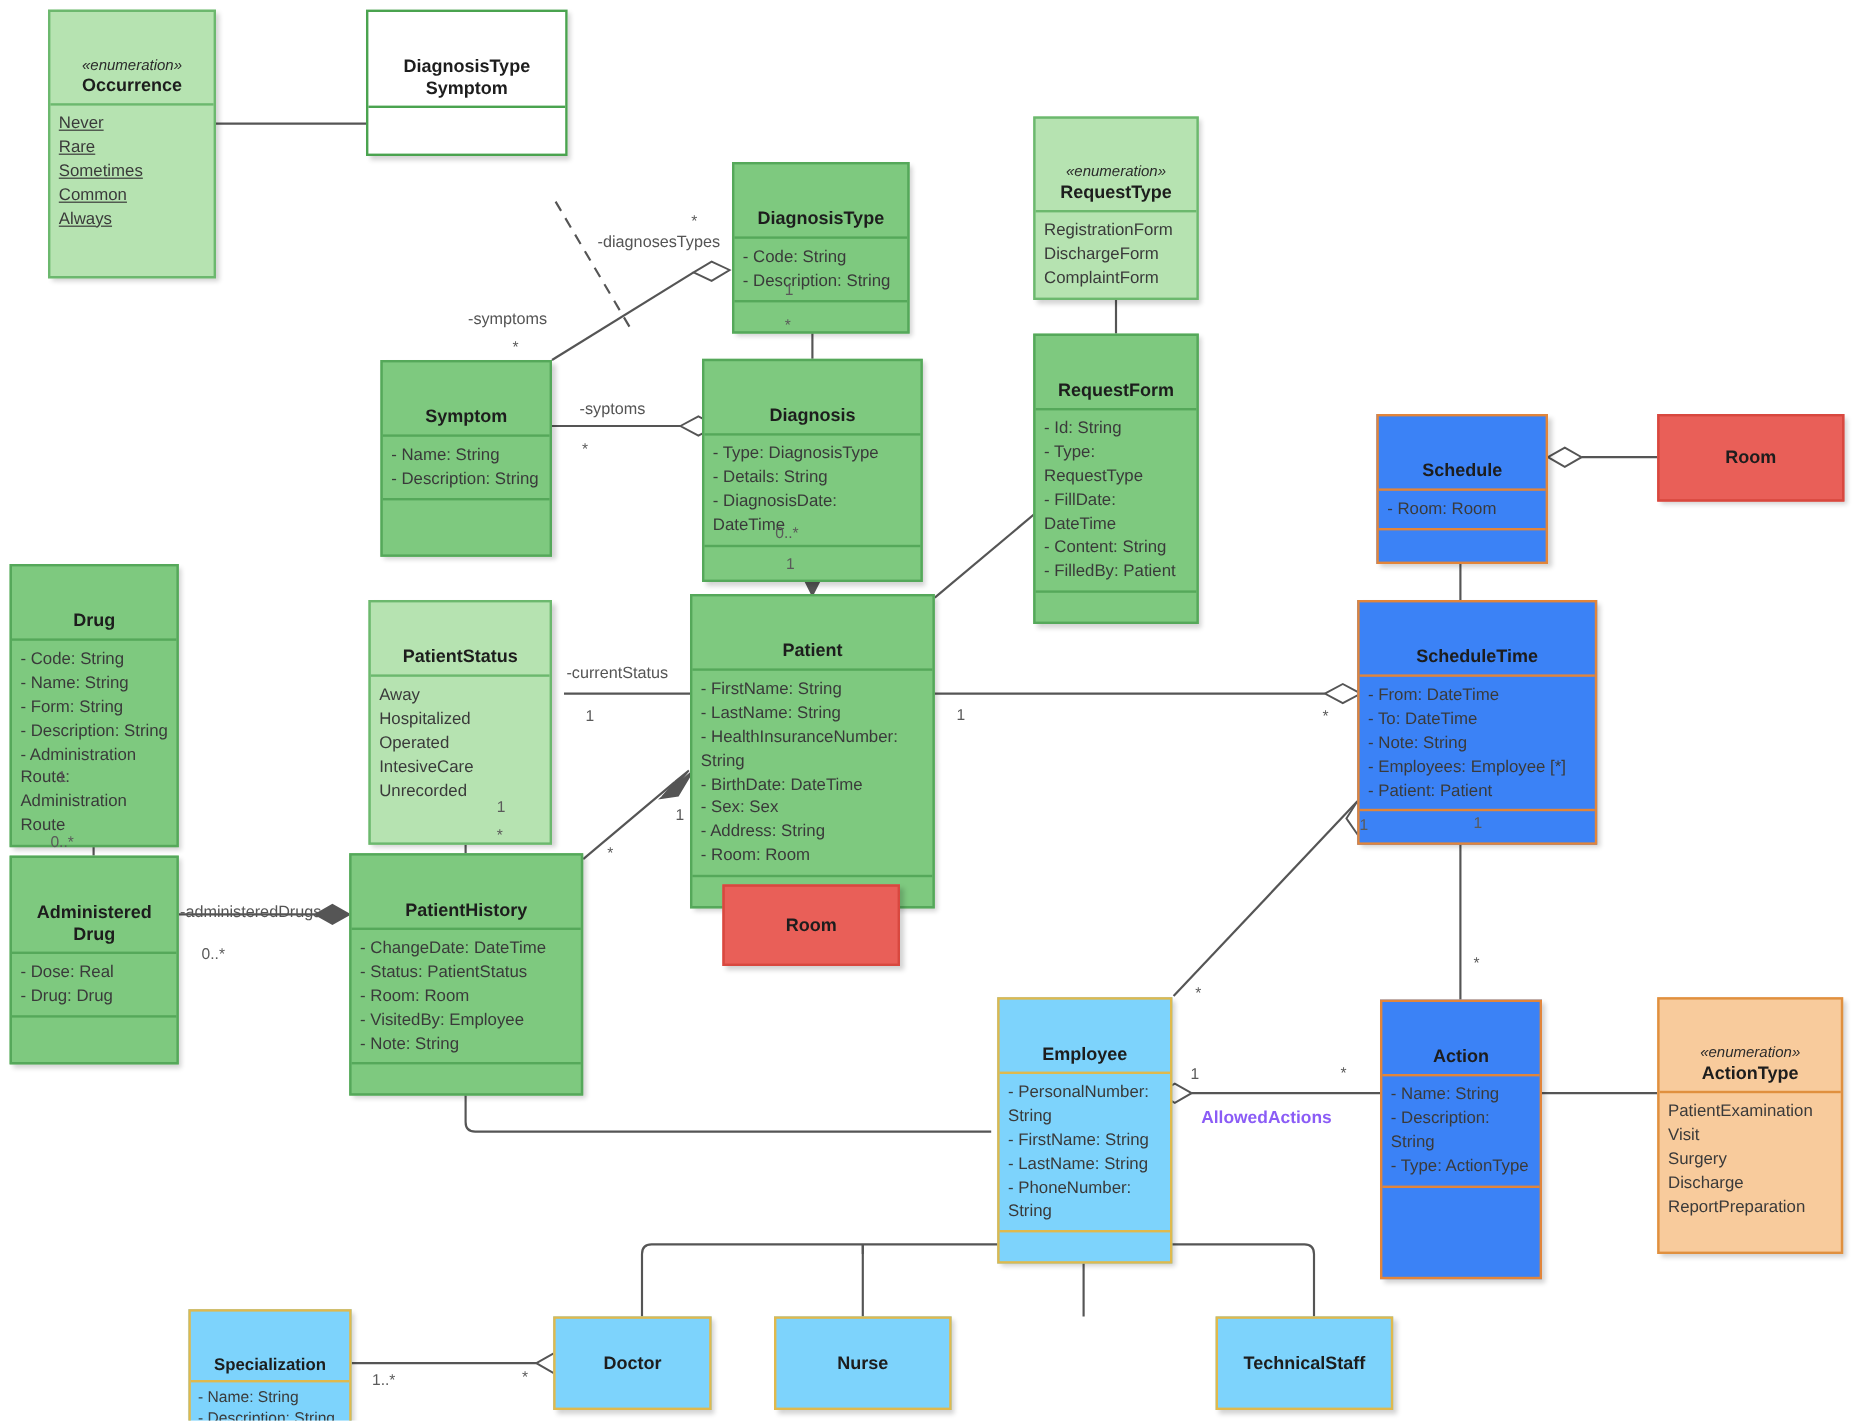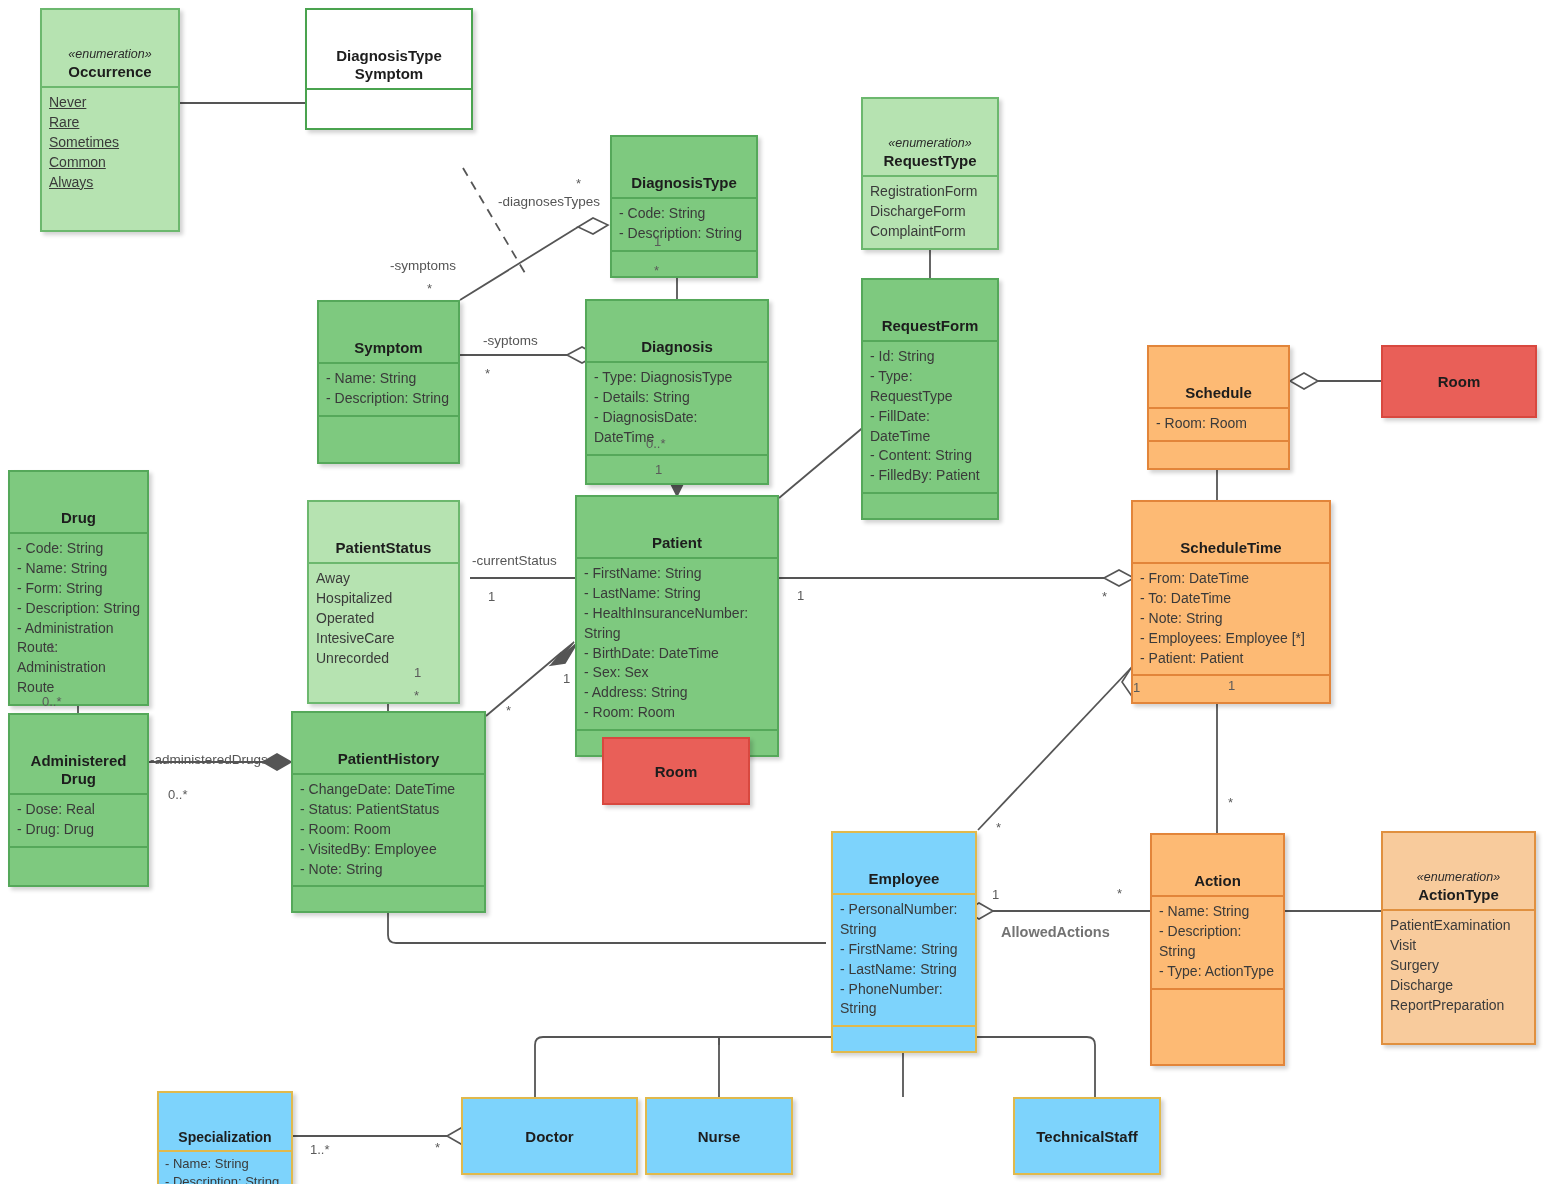--- a/index.html
+++ b/index.html
@@ -17,35 +17,35 @@
   
   .c-green{border-color:#55a85a;background:#7ec97f;}
   .c-green .attrs,.c-green .ops{border-top-color:#55a85a;}
   
   .c-greenl{border-color:#6cb86e;background:#b6e3b1;}
   .c-greenl .attrs,.c-greenl .ops{border-top-color:#6cb86e;}
   
   .c-white{border-color:#4aa34f;background:#ffffff;}
   .c-white .attrs,.c-white .ops{border-top-color:#4aa34f;}
   
-  .c-orange{border-color:#e2853a;background:#fdba74;}
+  .c-orange{border-color:#e2853a;background:#3b82f6;}
   .c-orange .attrs,.c-orange .ops{border-top-color:#e2853a;}
   
   .c-orangel{border-color:#e0903f;background:#f8cb9c;}
   .c-orangel .attrs,.c-orangel .ops{border-top-color:#e0903f;}
   
   .c-yellow{border-color:#e0b94c;background:#7dd3fc;}
   .c-yellow .attrs,.c-yellow .ops{border-top-color:#e0b94c;}
   
   .c-red{border-color:#d8483f;background:#e95f58;}
 
   .simplebox{display:flex;align-items:center;justify-content:center;font-weight:bold;font-size:15px;color:#1d1d1d;}
 
   .lbl{position:absolute;font-size:13.5px;color:#555;white-space:nowrap;}
-  .lbl.b{font-weight:bold;font-size:14.5px;color:#737373;}
+  .lbl.b{font-weight:bold;font-size:14.5px;color:#8b5cf6;}
   .mult{position:absolute;font-size:13px;color:#5a5a5a;white-space:nowrap;}
 </style>
 </head>
 <body>
 
 <div id="canvas">
 
   <svg class="edges" viewBox="0 0 1550 1184">
     <defs>
       <marker id="openArrow" markerWidth="14" markerHeight="14" refX="11" refY="5" orient="auto">
@@ -348,21 +348,21 @@
     <div class="hdr" style="font-size:14px;padding:4px;">
       <span>Specialization</span>
     </div>
     <div class="attrs" style="font-size:13px;padding:3px 6px;">
       <div>- Name: String</div>
       <div>- Description: String</div>
     </div>
     <div class="ops" style="height:15px;"></div>
   </div>
 
-  <div class="uml c-yellow simplebox" style="left:461px;top:1097px;width:177px;height:78px;">
+  <div class="uml c-yellow simplebox" style="left:461px;top:1097px;width:132px;height:78px;">
     <span>Doctor</span>
   </div>
 
   <div class="uml c-yellow simplebox" style="left:645px;top:1097px;width:148px;height:78px;">
     <span>Nurse</span>
   </div>
 
 
   <div class="uml c-yellow simplebox" style="left:1013px;top:1097px;width:148px;height:78px;">
     <span>TechnicalStaff</span>

